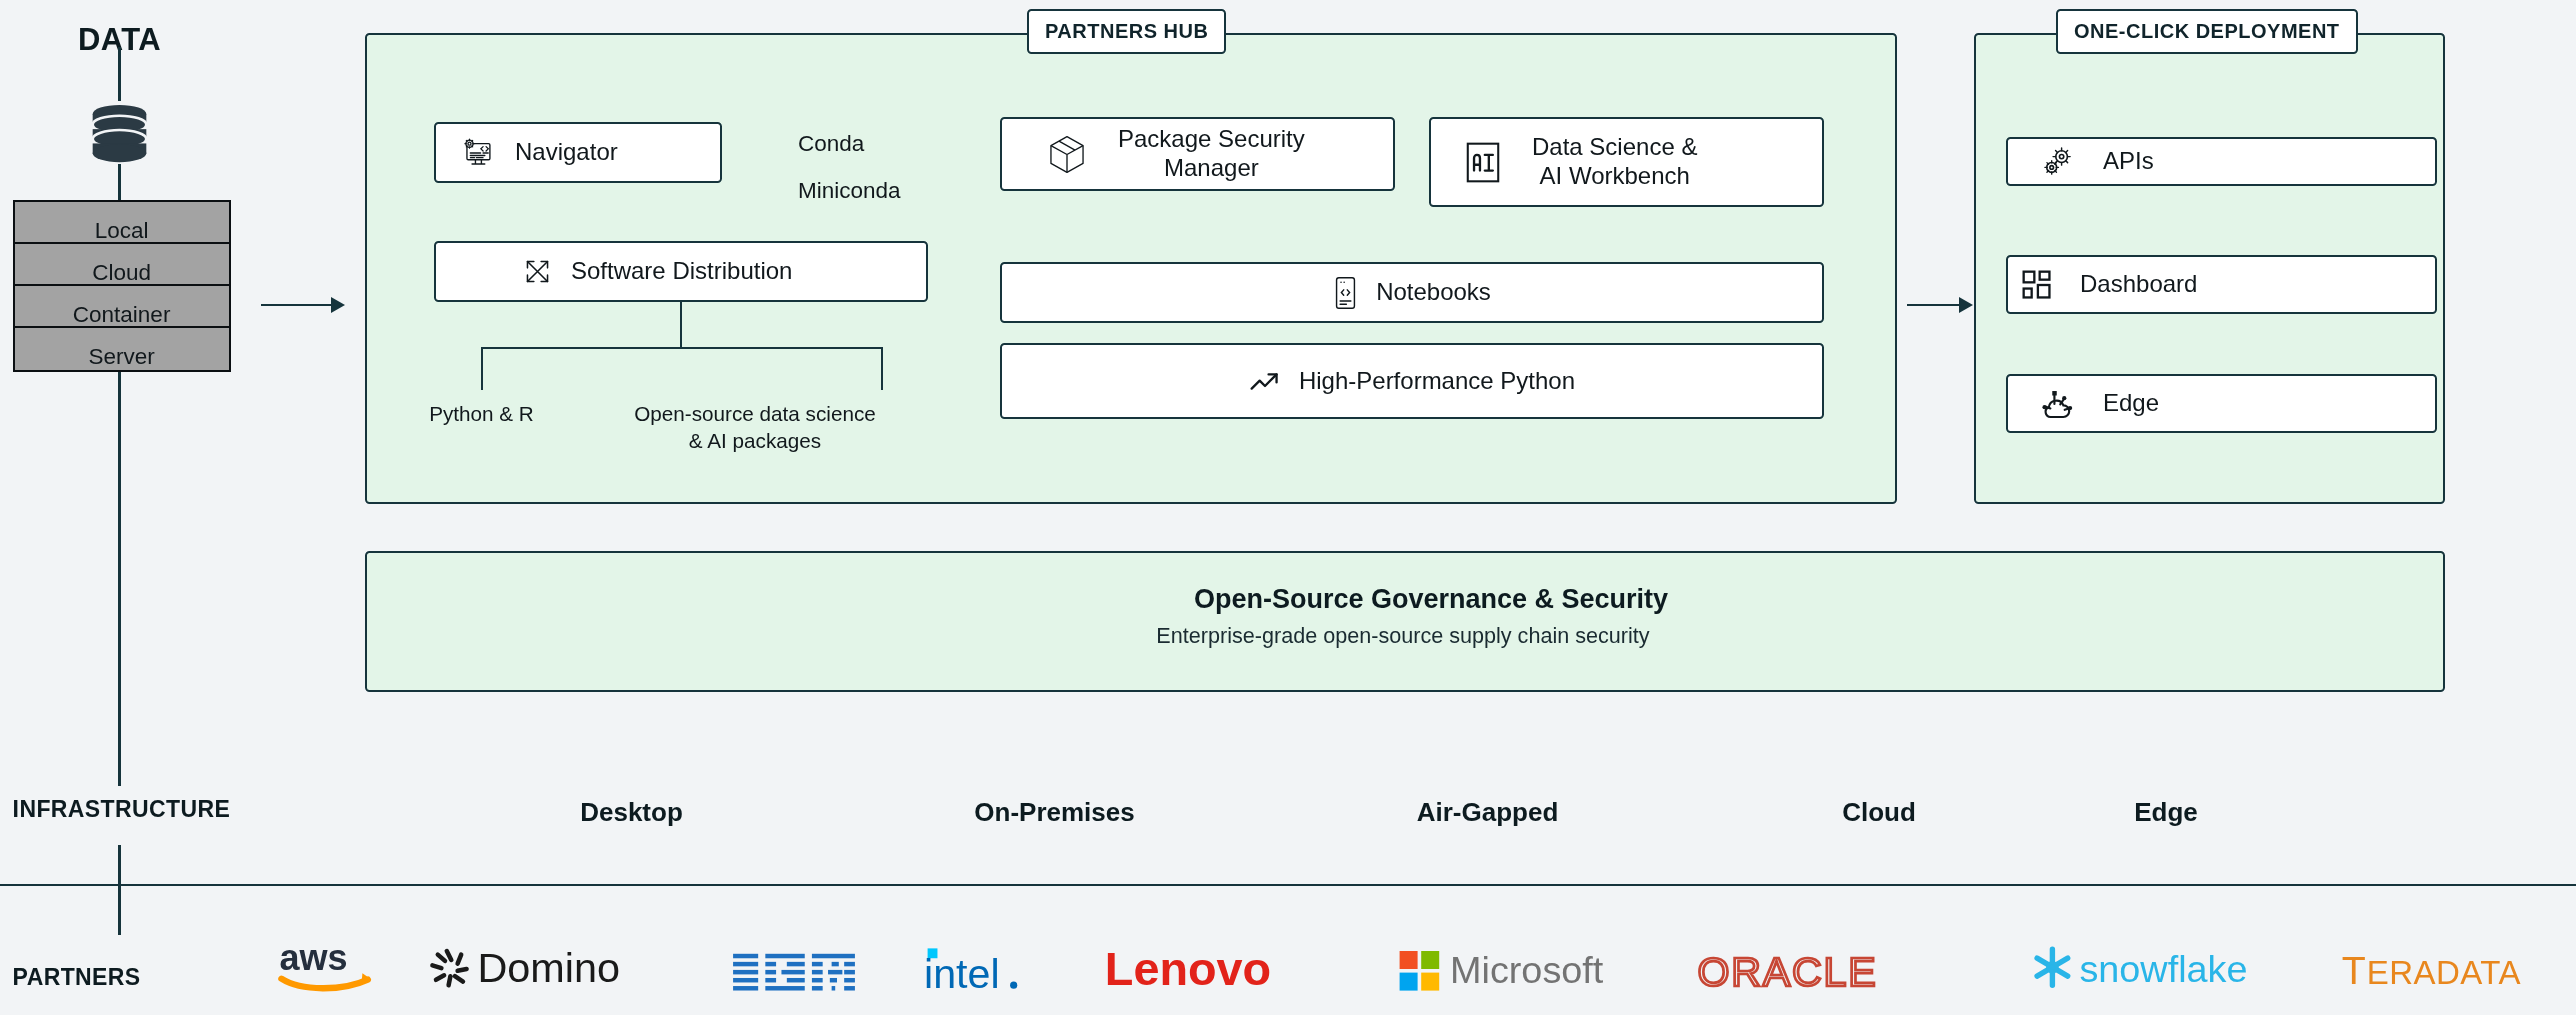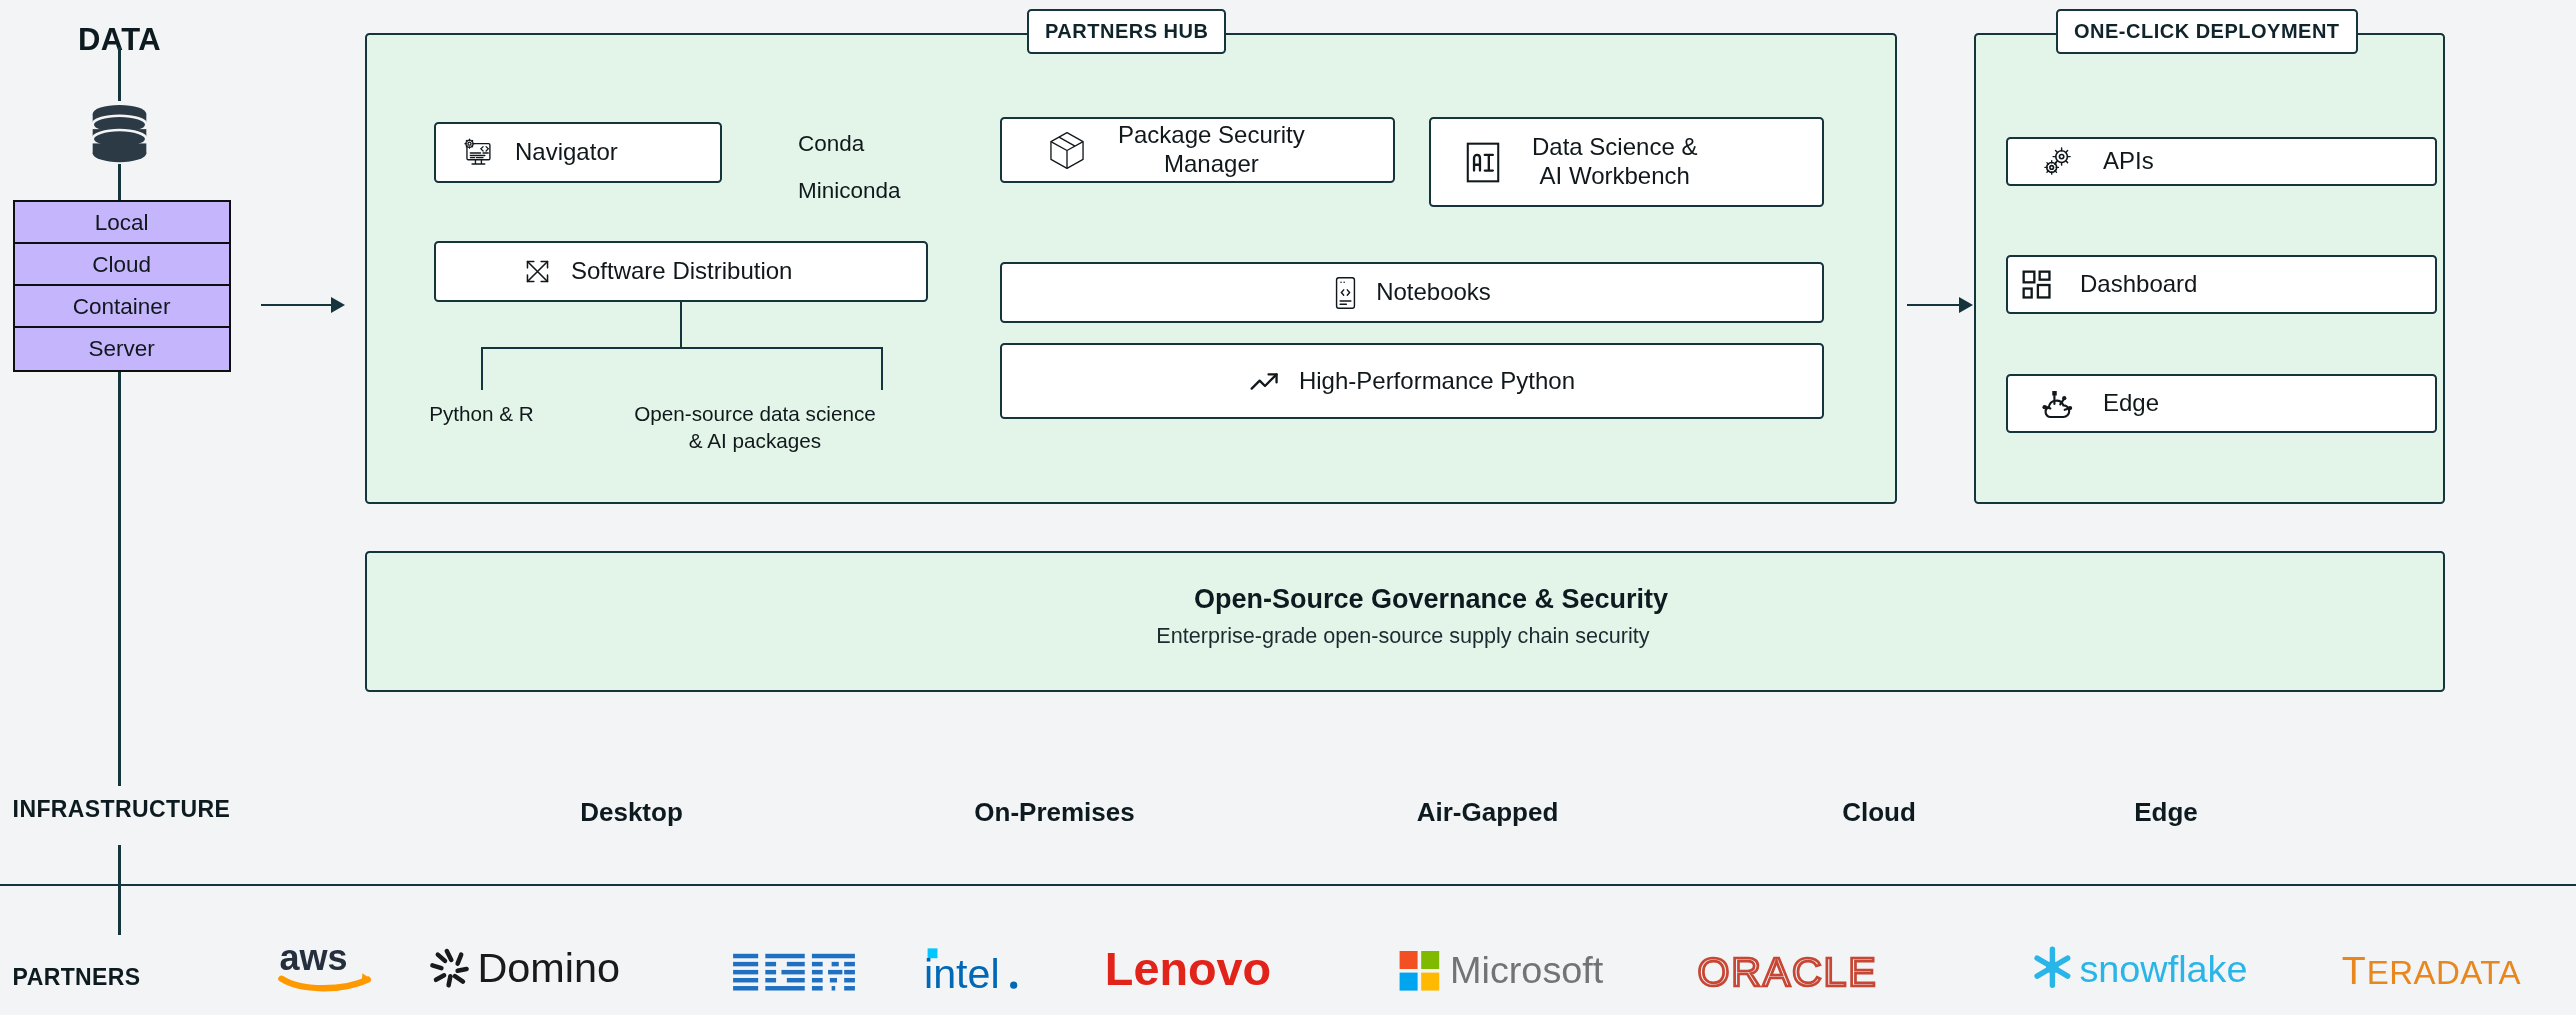--- a/index.html
+++ b/index.html
@@ -16,22 +16,22 @@
 
   
   #data-title{
     left:0;top:21.6px;width:239px;text-align:center;
     font-size:31px;font-weight:bold;letter-spacing:0.4px;color:#0d1b20;
   }
   .vline{background:#16343c;width:2.7px;}
   .db-icon{left:90px;top:104px;width:59px;height:61px;}
   .data-box{
     left:12.6px;width:214px;height:42px;
-    background:#c4b5fd;border:2.2px solid #0b0f12;
-    display:flex;align-items:center;justify-content:center;
+    background:#a3a3a3;border:2.2px solid #0b0f12;
+    display:flex;align-items:flex-end;justify-content:center;
     font-size:22.5px;color:#11181c;z-index:3;
   }
   #box-local{top:200px;}
   #box-cloud{top:242px;}
   #box-container{top:284px;}
   #box-server{top:326px;}
 
   
   .panel{
     background:#e3f5e8;border:2.2px solid #16343c;border-radius:4.5px;
@@ -52,21 +52,21 @@
   
   .card{
     background:#ffffff;border:2.2px solid #16343c;border-radius:4.5px;
     display:flex;align-items:center;box-sizing:border-box;
   }
   .card .ico{flex:0 0 auto;display:flex;align-items:center;justify-content:center;}
   .card .lbl{font-size:24px;color:#11181c;line-height:1.2;}
 
   #card-navigator{left:434px;top:122px;width:288px;height:61px;padding-left:25px;gap:20px;}
   #card-softdist{left:434px;top:241px;width:494px;height:61px;padding-left:86px;gap:18px;}
-  #card-psm{left:1000px;top:117px;width:395px;height:66px;padding-left:45px;gap:31px;}
+  #card-psm{left:1000px;top:117px;width:395px;height:74px;padding-left:45px;gap:31px;}
   #card-workbench{left:1429px;top:117px;width:395px;height:90px;padding-left:34px;gap:31px;}
   #card-notebooks{left:1000px;top:262px;width:824px;height:61px;justify-content:center;gap:18px;}
   #card-hpp{left:1000px;top:343px;width:824px;height:76px;justify-content:center;gap:18px;}
 
   #card-apis{left:2006px;top:137px;width:431px;height:49px;padding-left:32px;gap:27px;}
   #card-dashboard{left:2006px;top:255px;width:431px;height:59px;padding-left:13px;gap:27px;}
   #card-edge{left:2006px;top:374px;width:431px;height:59px;padding-left:32px;gap:27px;}
 
   
   .side-word{font-size:22.5px;color:#11181c;}

